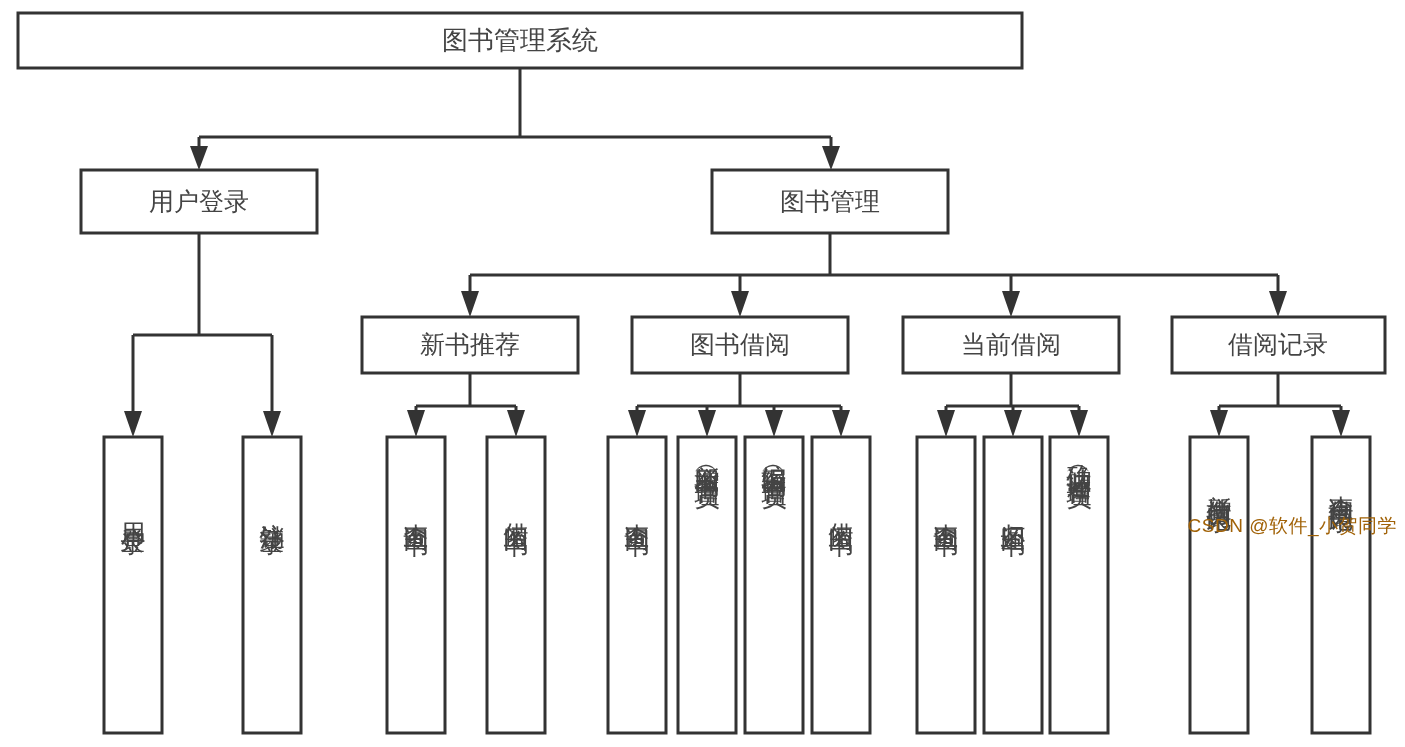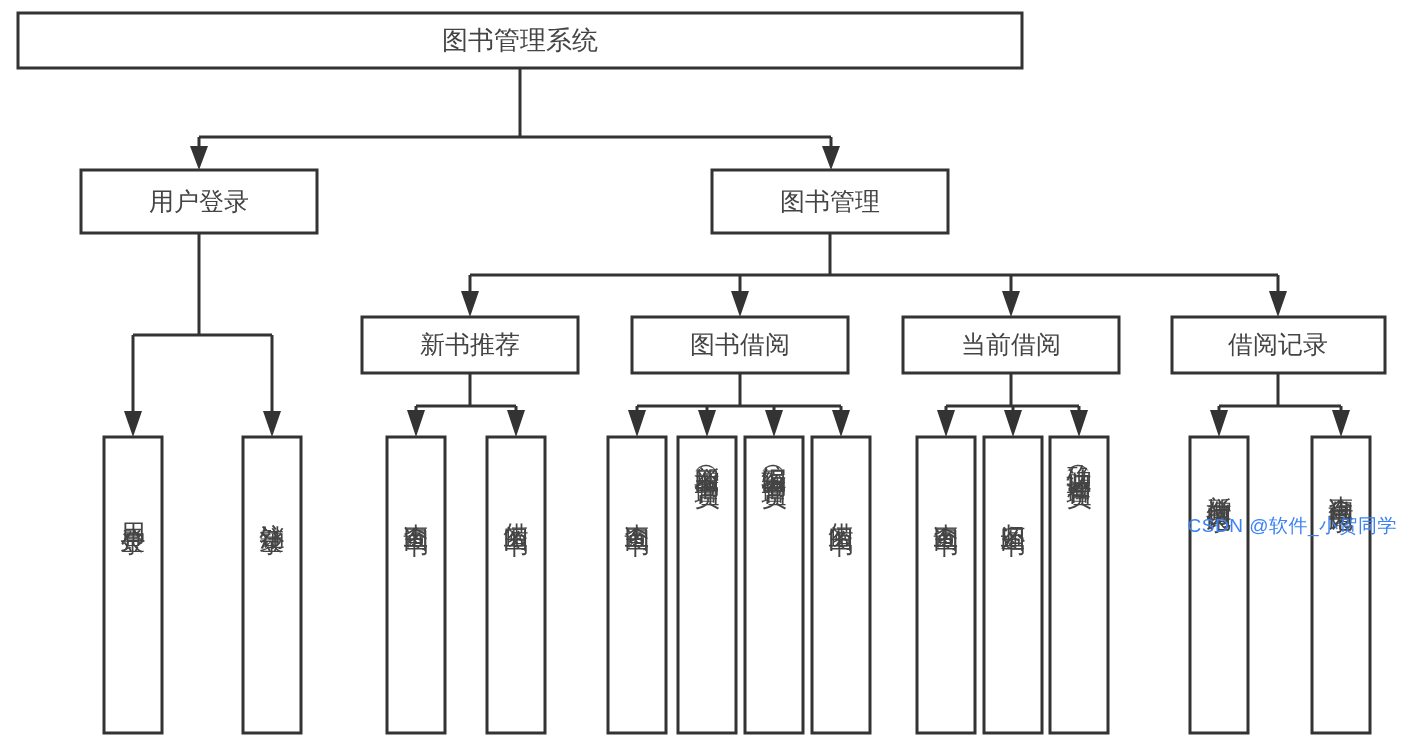--- a/index.html
+++ b/index.html
@@ -69,21 +69,21 @@
     letter-spacing: 3px;
     color: #444444;
     white-space: nowrap;
   }
   .watermark {
     position: absolute;
     right: 8px;
     bottom: 6px;
     font-family: "Liberation Sans", "DejaVu Sans", sans-serif;
     font-size: 19px;
-    color: #3b82f6;
+    color: #a16207;
     letter-spacing: 0.5px;
     white-space: nowrap;
   }
 </style>
 </head>
 <body>
 
 <div id="diagram-root">
   <svg class="diagram" viewBox="0 0 1405 747" xmlns="http://www.w3.org/2000/svg">
 

